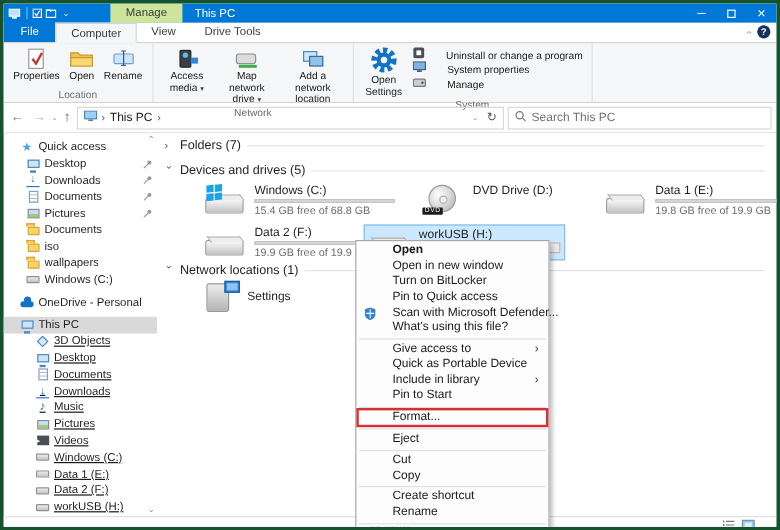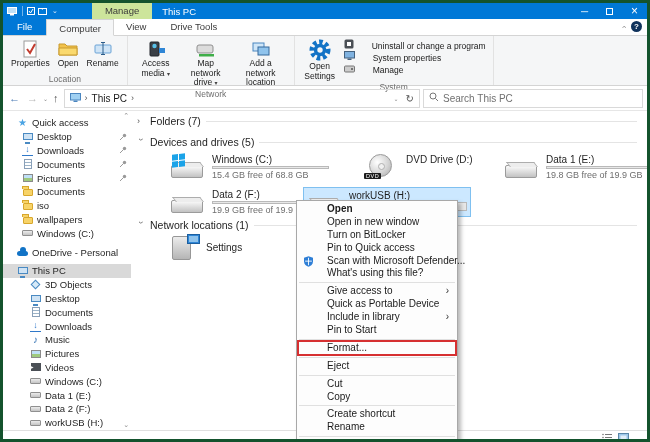--- a/index.html
+++ b/index.html
@@ -45,21 +45,21 @@
   .nav-caret { font-size:6px; color:#888; }
   .crumbbox { flex:1; height:19px; border:1px solid #d9d9d9; display:flex; align-items:center; padding:0 5px; gap:4px; }
   .crumb-sep { color:#555; font-size:9px; }
   .crumb-right { margin-left:auto; display:flex; align-items:center; gap:7px; color:#555; }
   .searchbox { width:220px; height:19px; border:1px solid #d9d9d9; display:flex; align-items:center; gap:4px; padding:0 5px; color:#707070; }
   
   .body { display:flex; height:319px; }
   .sidebar { width:128px; position:relative; padding-top:5px; flex:none; }
   .side-row { height:13.8px; display:flex; align-items:center; gap:4px; padding-left:14px; padding-right:4px; }
   .side-row.child { padding-left:19px; }
-  .side-row.child2 { padding-left:27px; }
+  .side-row.child2 { padding-left:27px;text-decoration:underline; }
   .side-row.gap { margin-top:5px; }
   .side-row.current { background:#d9d9d9; }
   .side-lbl { font-size:9.5px; color:#1f1f1f; white-space:nowrap; overflow:hidden; }
   .pin { margin-left:auto; display:inline-flex; }
   .sb-arrow { position:absolute; right:2px; color:#8a8a8a; font-size:7px; }
   .sb-arrow.top { top:1px; }
   .sb-arrow.bot { bottom:1px; }
   
   .ic { display:inline-flex; align-items:center; justify-content:center; width:11px; height:11px; flex:none; position:relative; }
   .i-star { color:#4aa3e3; font-size:10px; }
@@ -483,21 +483,21 @@
               <span></span>
               <span></span>
             </span>
         </span>
         <span class="dinfo">
           <span class="dname">Windows (C:)</span>
           <span class="dbar"><span class="dfill" style="width: 77%;"></span></span>
           <span class="dfree">15.4 GB free of 68.8 GB</span>
         </span>
       </div>
-      <div class="tile" style="left:230px;top:41px">
+      <div class="tile" style="left:218px;top:41px">
         <span class="dicon">
           <span class="disc"></span>
           <span class="dvdlabel">DVD</span>
         </span>
         <span class="dinfo">
           <span class="dname">DVD Drive (D:)</span>
         </span>
       </div>
       <div class="tile" style="left:370px;top:41px">
         <span class="dicon">

